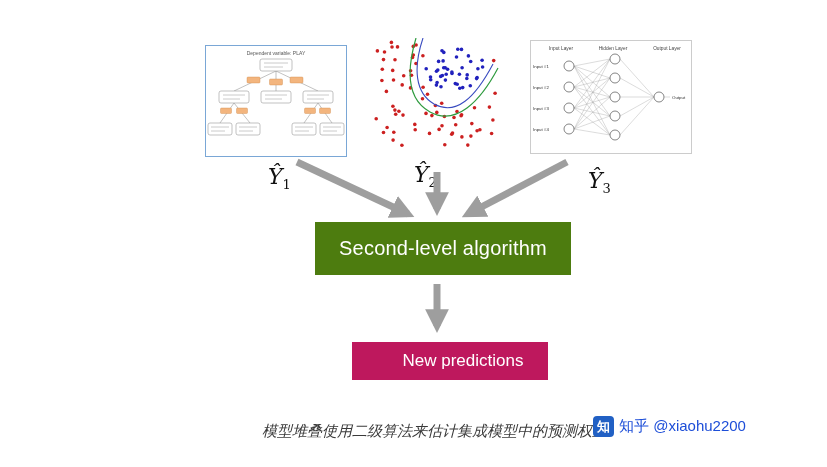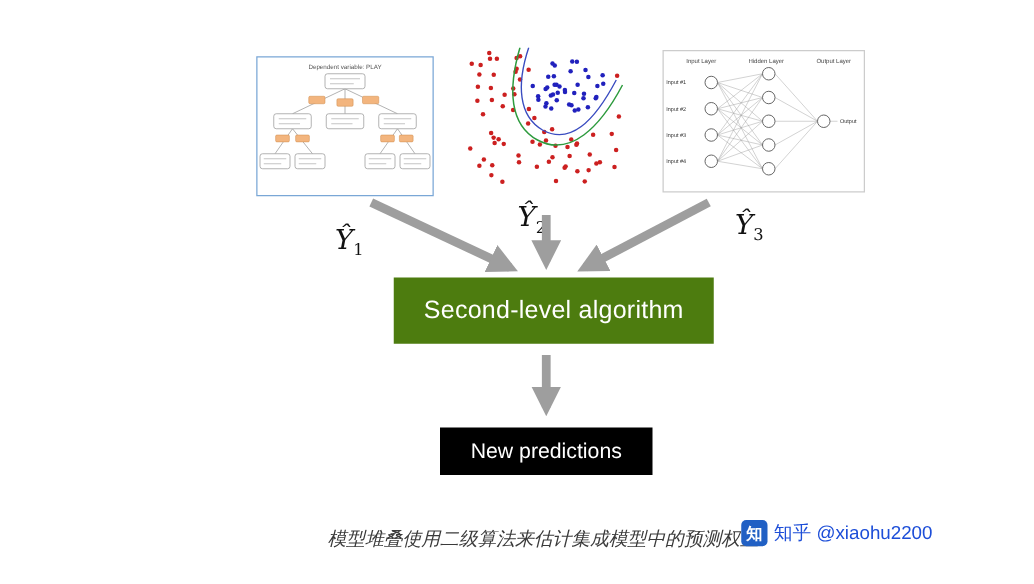--- a/index.html
+++ b/index.html
@@ -271,21 +271,21 @@
           <circle cx="84" cy="37" r="5"></circle>
           <circle cx="84" cy="56" r="5"></circle>
           <circle cx="84" cy="75" r="5"></circle>
           <circle cx="84" cy="94" r="5"></circle>
         <circle cx="128" cy="56" r="5"></circle>
       </g>
       <text class="nn-io" x="141" y="57.5">Output</text>
     </svg>
   </div>
 
-  <div class="yhat" style="left:268px;top:180px;text-align:right;">
+  <div class="yhat" style="left:268px;top:164px;text-align:right;">
     <span>Ŷ</span><sub>1</sub>
   </div>
   <div class="yhat" style="left:414px;top:162px;">
     <span>Ŷ</span><sub>2</sub>
   </div>
   <div class="yhat" style="left:588px;top:168px;">
     <span>Ŷ</span><sub>3</sub>
   </div>
 
   <svg class="arrow-layer" viewBox="0 0 827 467">
@@ -299,21 +299,21 @@
       <line x1="437" y1="172" x2="437" y2="209" marker-end="url(#ah)"></line>
       <line x1="567" y1="162" x2="468" y2="214" marker-end="url(#ah)"></line>
       <line x1="437" y1="284" x2="437" y2="326" marker-end="url(#ah)"></line>
     </g>
   </svg>
 
   <div class="algo-box" style="background: #4d7c0f;">
     <span>Second-level algorithm</span>
   </div>
 
-  <div class="pred-box" style="background: #000000;">
+  <div class="pred-box" style="background: #be185d; padding-left: 26px;">
     <span>New predictions</span>
   </div>
 
   <div class="caption">模型堆叠使用二级算法来估计集成模型中的预测权重</div>
 
   <div class="watermark">
     <div class="wm-logo">知</div>
     <div class="wm-text">知乎 @xiaohu2200</div>
   </div>
 

